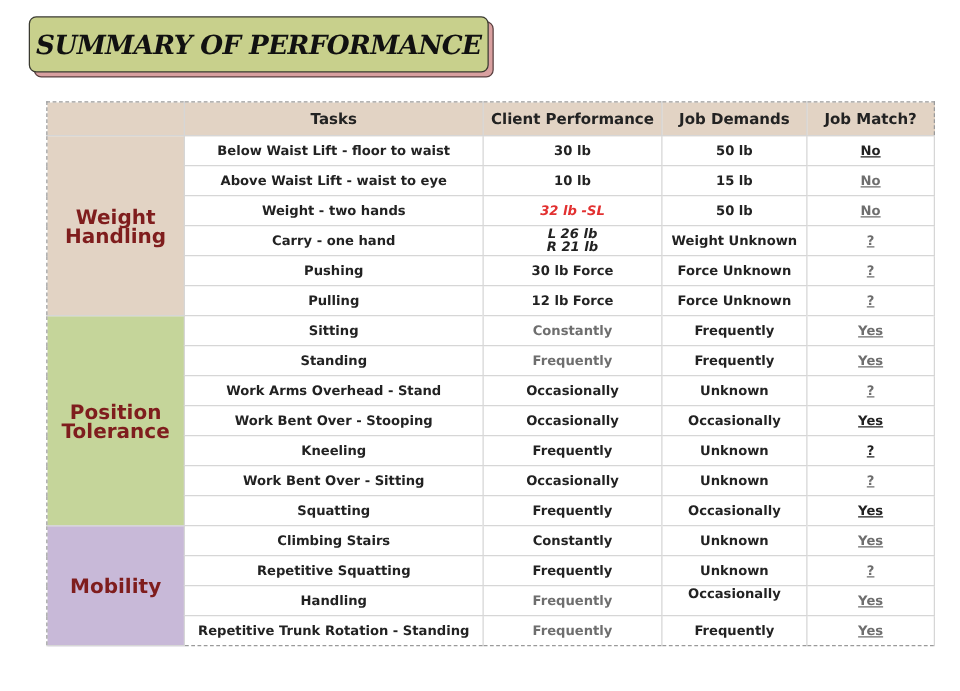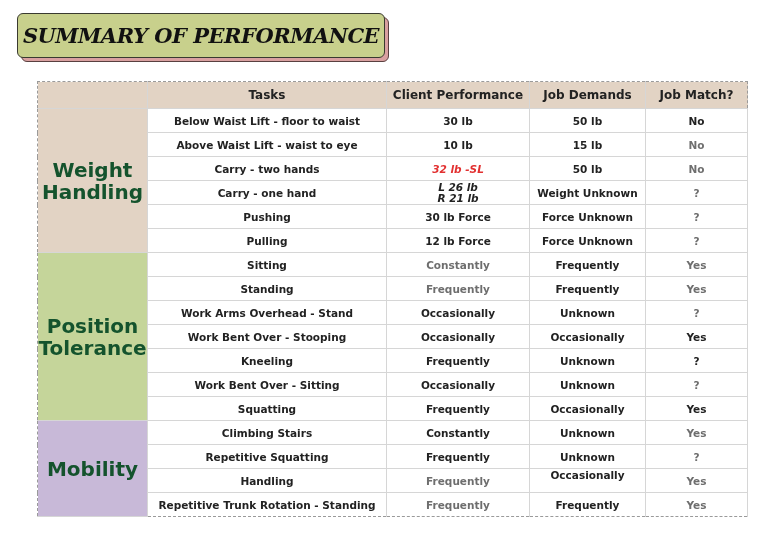--- a/index.html
+++ b/index.html
@@ -1,21 +1,21 @@
 <!DOCTYPE html>
 <html><head>
   <meta charset="utf-8">
   <style>
     html, body { margin:0; padding:0; }
     body {
       width:768px; height:553px; background:#ffffff; position:relative; overflow:hidden;
       font-family: "DejaVu Sans", sans-serif;
     }
     .title-wrap {
-      position:absolute; left:17px; top:13px; width:368px; height:45px;
+      position:absolute; left:23px; top:13px; width:368px; height:45px;
     }
     .title-shadow {
       position:absolute; left:4px; top:4px; width:368px; height:45px;
       background:#d9a0a0; border:1px solid #5a4040; border-radius:6px; box-sizing:border-box;
     }
     .title-box {
       position:absolute; left:0; top:0; width:368px; height:45px;
       background:#c8d08c; border:1.5px solid #3a3a30; border-radius:6px; box-sizing:border-box;
       display:flex; align-items:center; justify-content:center;
     }
@@ -31,28 +31,28 @@
     table.grid th, table.grid td {
       border:1px solid #d6d6d6; text-align:center; padding:0; height:23px;
     }
     table.grid thead th {
       background:#e2d3c4; font-size:12px; height:26px; color:#222;
       border-top:1px dashed #9a9a9a;
     }
     table.grid thead th.first { border-left:1px dashed #9a9a9a; }
     table.grid thead th.last { border-right:1px dashed #9a9a9a; }
     td.cat {
-      font-size:20px; line-height:22px; color:#14532d;
+      font-size:16px; line-height:15px; color:#7f1d1d;
       border-left:1px dashed #9a9a9a !important; border-right:1px dashed #9a9a9a !important;
     }
     td.cat.wh { background:#e2d3c4; }
     td.cat.pt { background:#c5d59a;text-align:center; }
     td.cat.mb { background:#c8b9d8; }
     tr.grp-end td { border-bottom:1px dashed #9a9a9a; }
-    td.last { border-right:1px dashed #c0c0c0; }
+    td.last { border-right:1px dashed #c0c0c0;text-decoration:underline; }
     .muted { color:#6e6e6e; }
     .red { color:#e23030; font-style:italic; }
     .two-line { line-height:11px;font-style:italic; }
     .offset-up { position:relative; top:-6px; }
   </style>
 </head>
 <body>
 
 <div class="title-wrap">
   <div class="title-shadow"></div>
@@ -87,21 +87,21 @@
       <td>50 lb</td>
       <td class="last">No</td>
     </tr>
     <tr>
       <td>Above Waist Lift - waist to eye</td>
       <td>10 lb</td>
       <td>15 lb</td>
       <td class="last muted">No</td>
     </tr>
     <tr>
-      <td>Carry - two hands</td>
+      <td>Weight - two hands</td>
       <td class="red">32 lb -SL</td>
       <td>50 lb</td>
       <td class="last muted">No</td>
     </tr>
     <tr>
       <td>Carry - one hand</td>
       <td class="two-line">
         <div>L 26 lb</div>
         <div>R 21 lb</div>
       </td>

